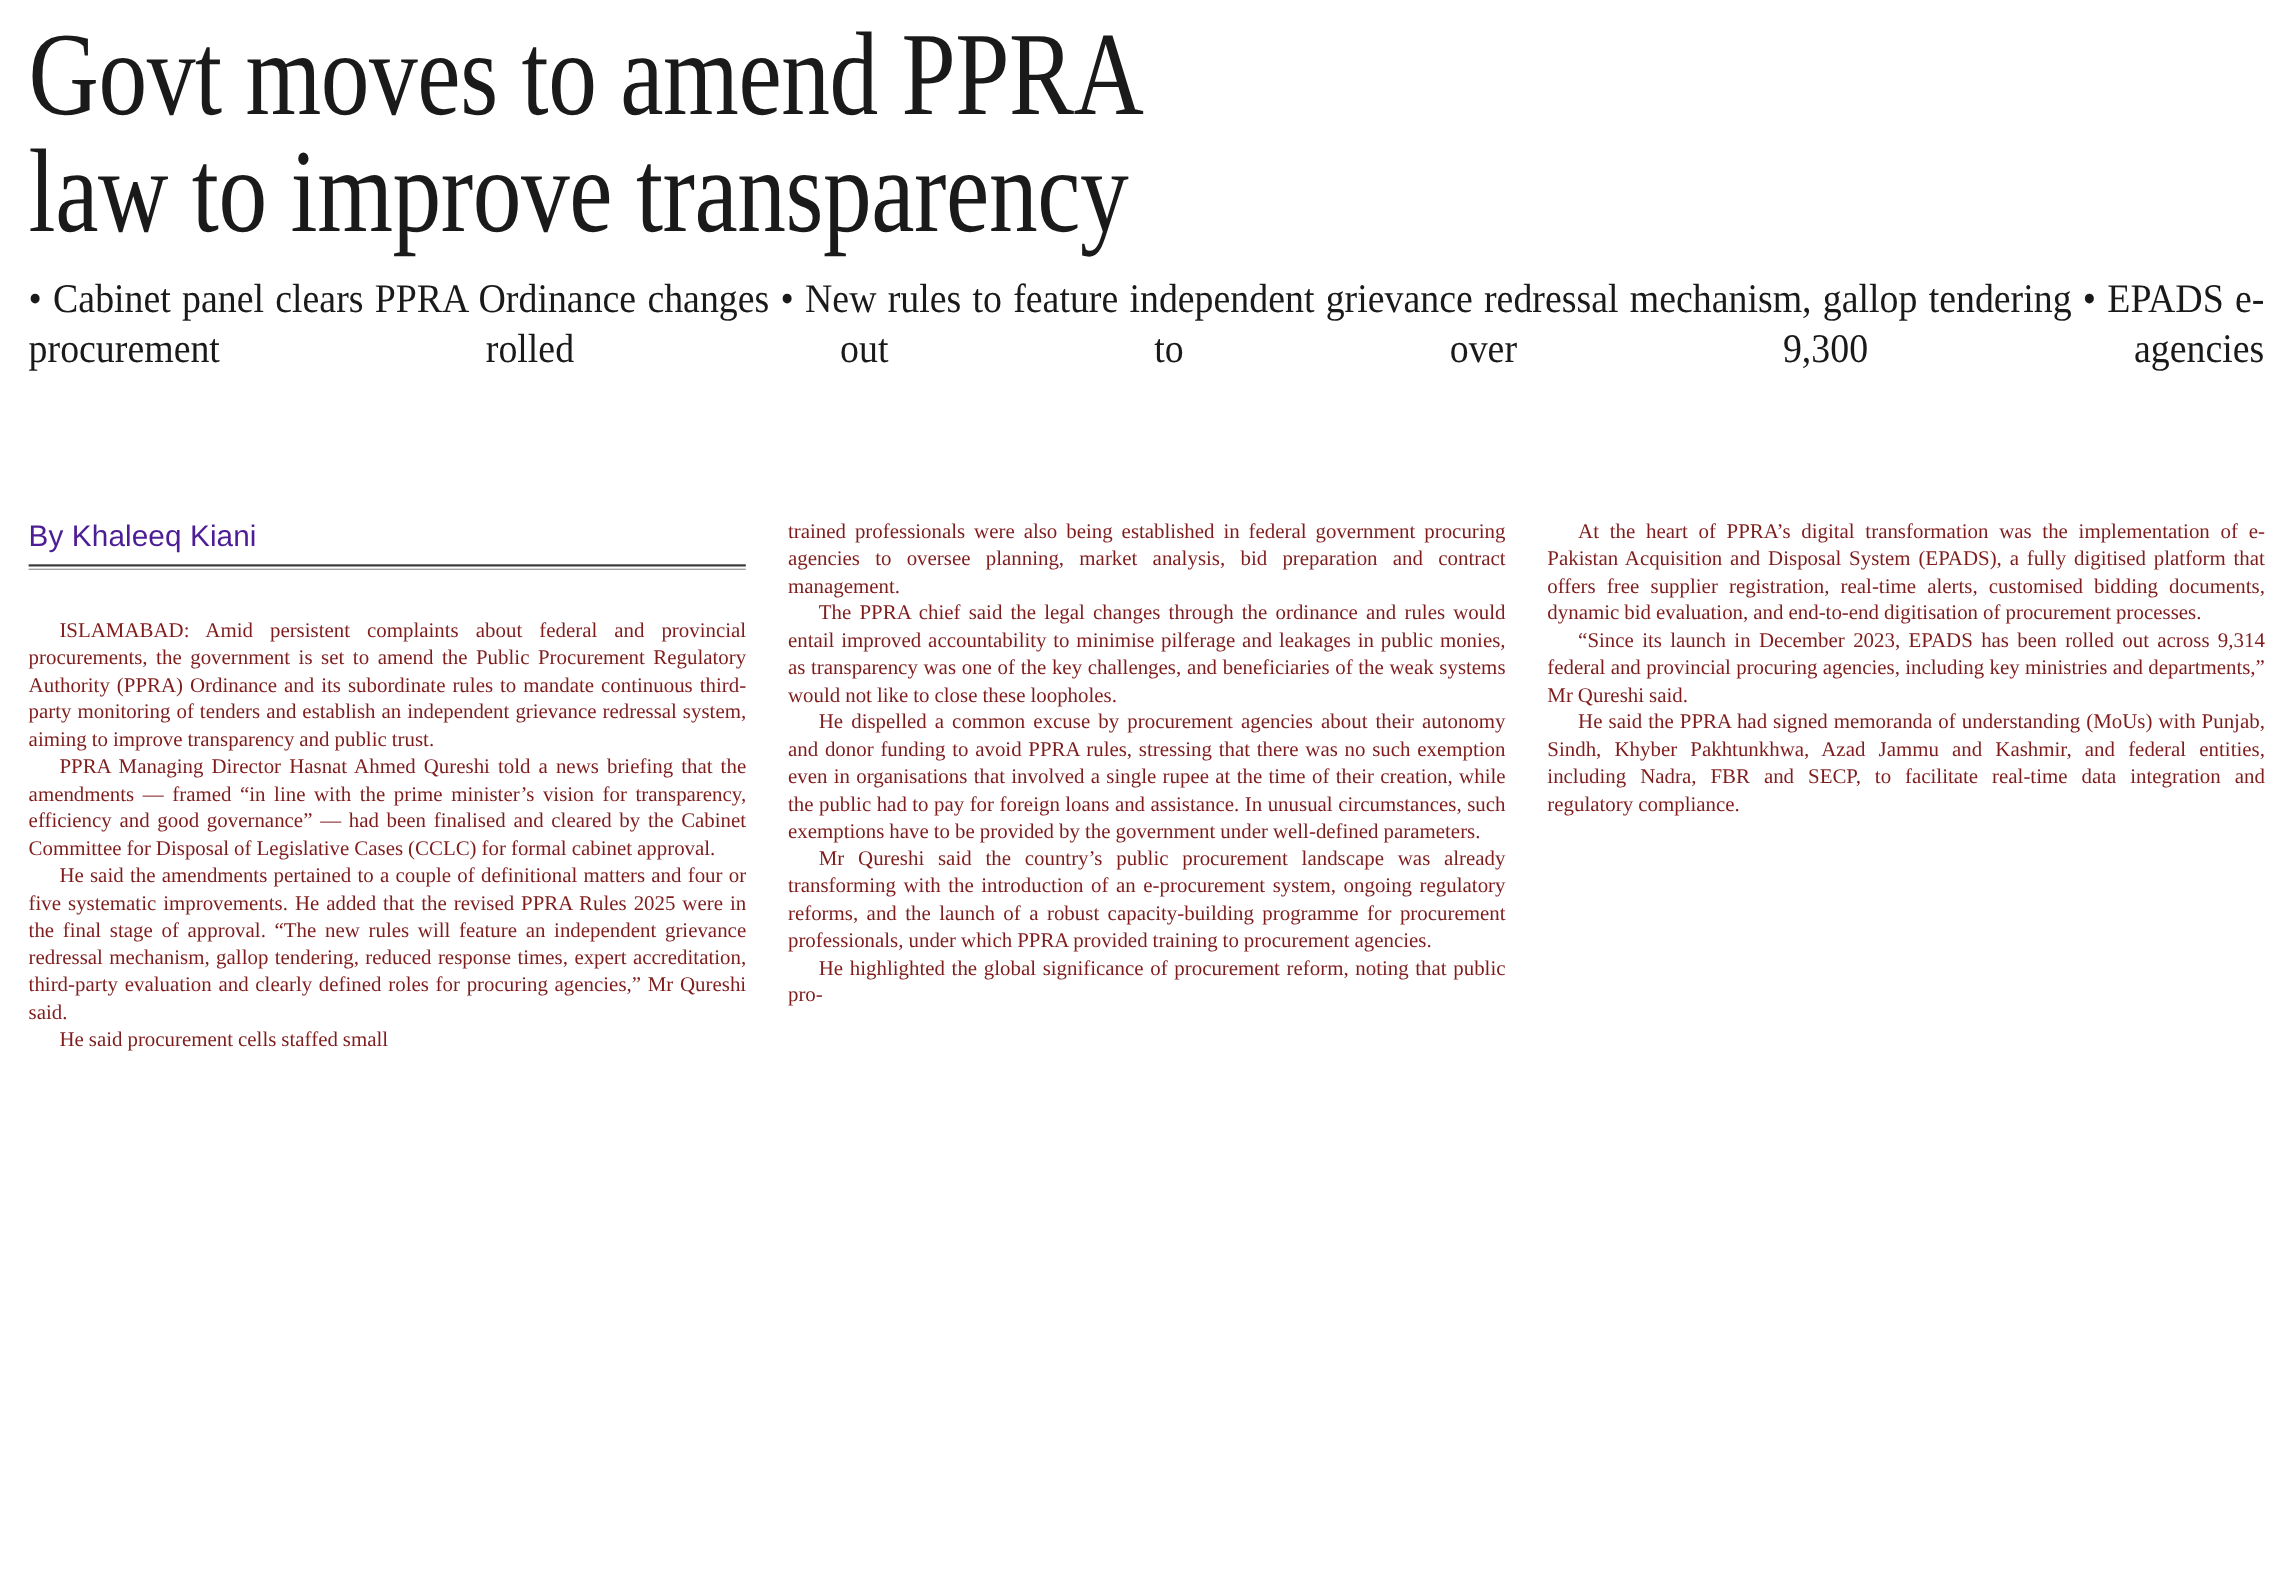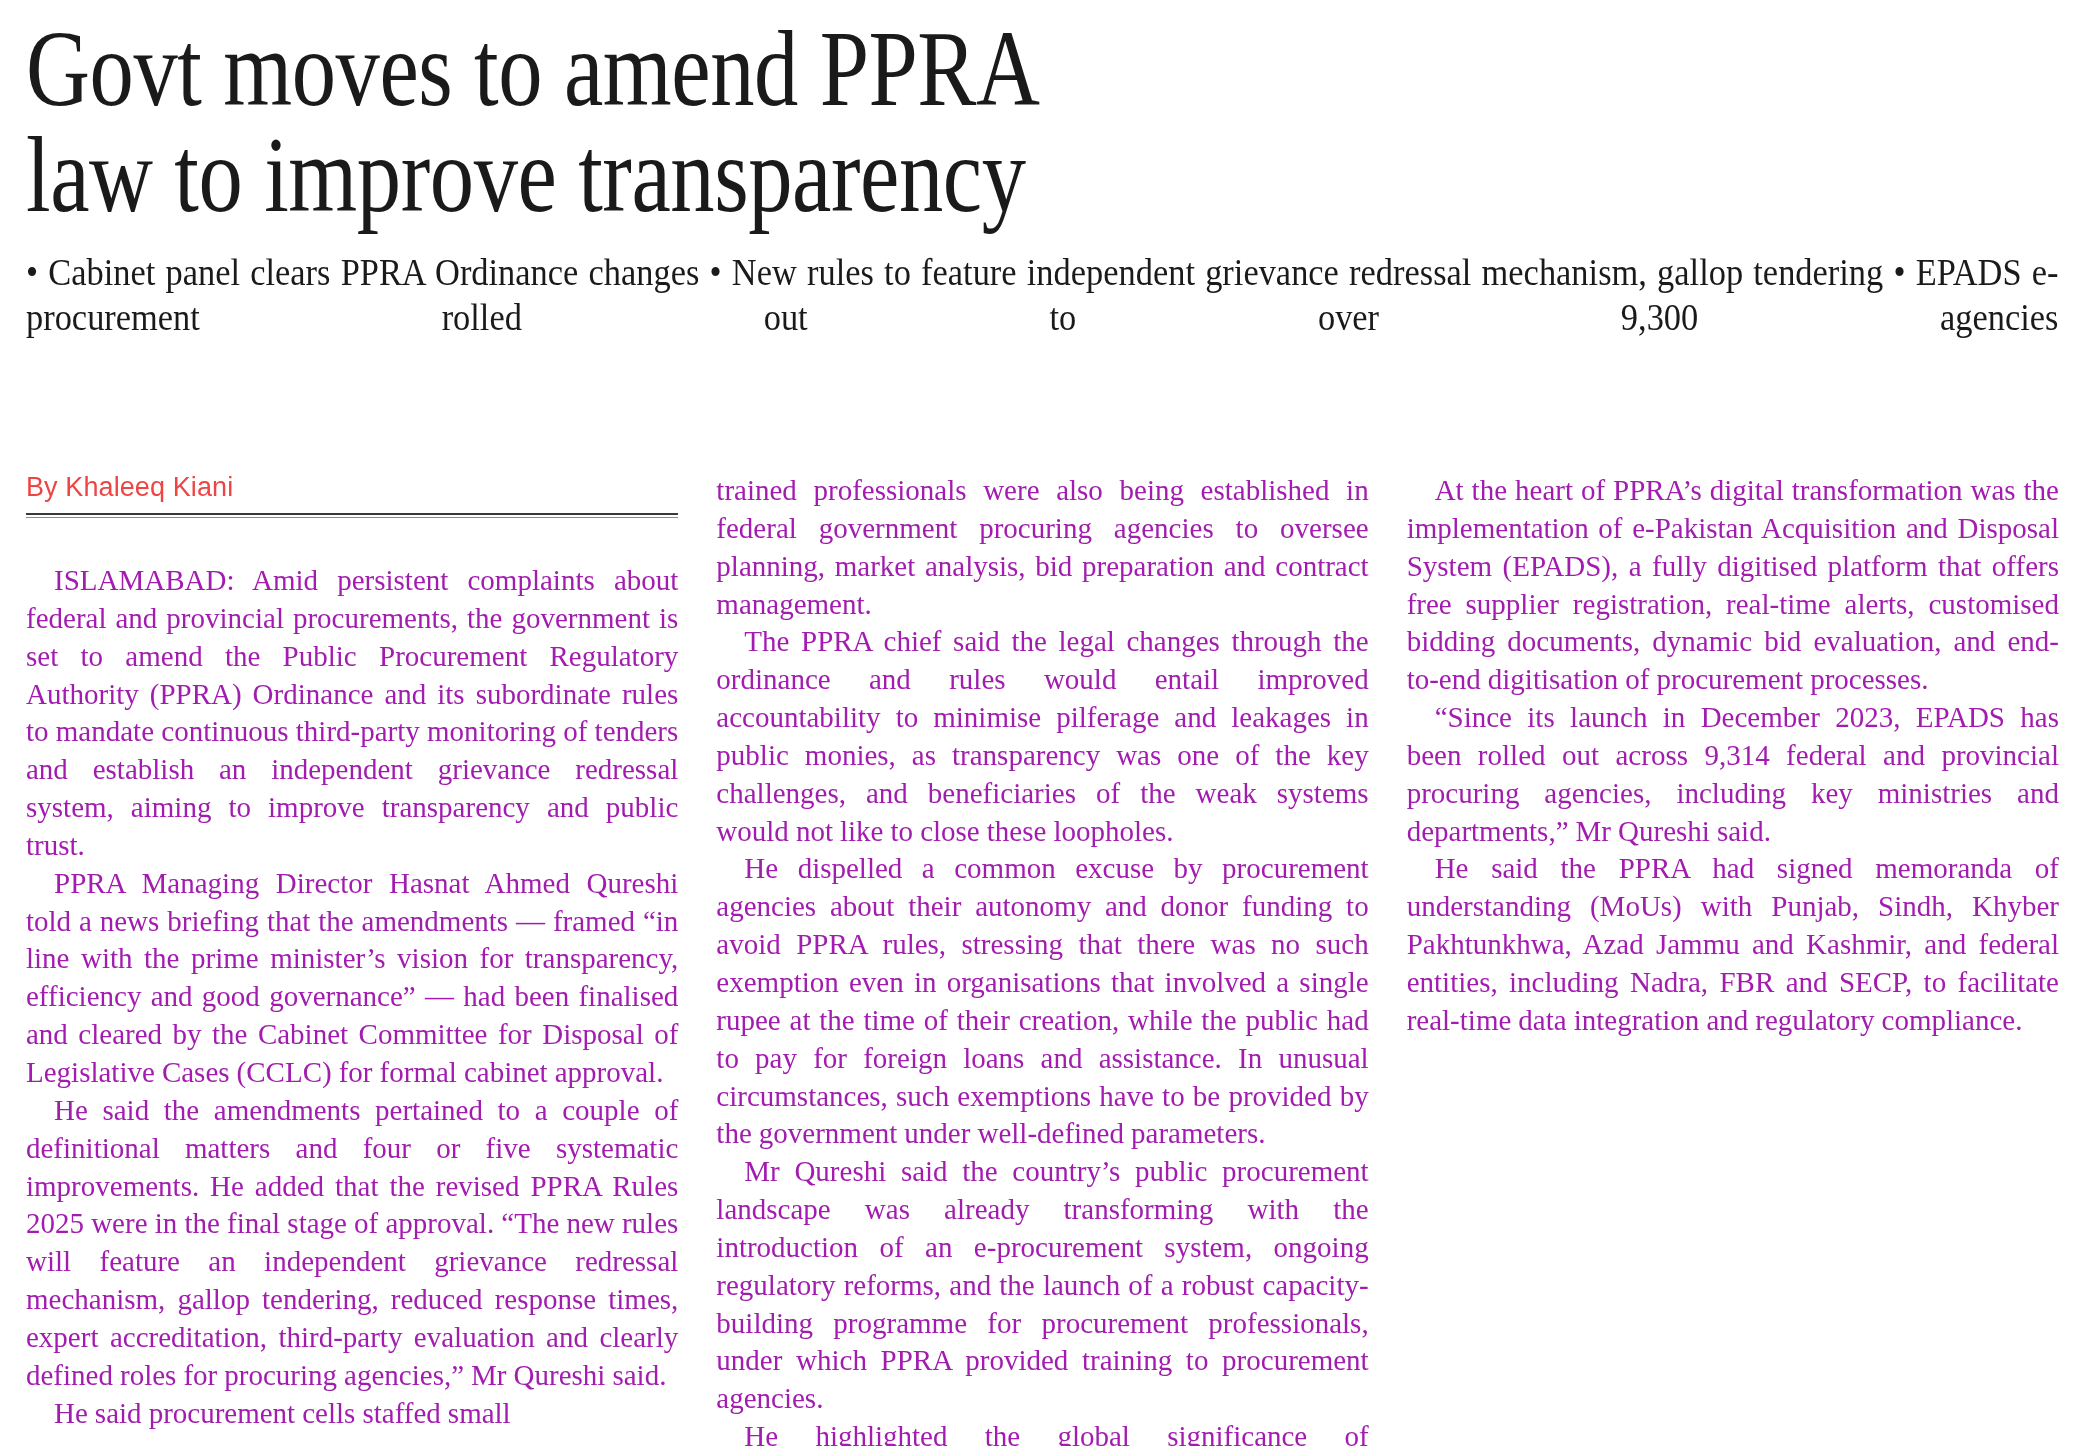--- a/index.html
+++ b/index.html
@@ -68,43 +68,43 @@
     flex: 1 1 0;
     min-width: 0;
     position: relative;
   }
 
   .byline {
     font-family: "Liberation Sans", "DejaVu Sans", sans-serif;
     font-size: 27px;
     font-weight: 400;
     letter-spacing: 0.1px;
-    color: #ef4444;
+    color: #4c1d95;
     margin: 0;
     padding-bottom: 10px;
   }
   .byline-rule {
     border: 0;
     border-top: 2px solid #3a3a3a;
     border-bottom: 1px solid #8a8a8a;
     height: 2px;
     margin: 0 0 44px 0;
     background: transparent;
   }
 
   .col p {
     margin: 0;
-    font-size: 29px;
+    font-size: 19px;
     line-height: 1.305;
     text-align: justify;
     text-indent: 28px;
     hyphens: auto;
     -webkit-hyphens: auto;
     word-spacing: -0.2px;
-    color: #a21caf;
+    color: #7f1d1d;
   }
   .col p.first { text-indent: 28px; }
   .col p.cont { text-indent: 0; }
 
   .col--2 .stack, .col--3 .stack { padding-top: 0; }
 </style>
 </head>
 <body>
 
 <div class="page">

